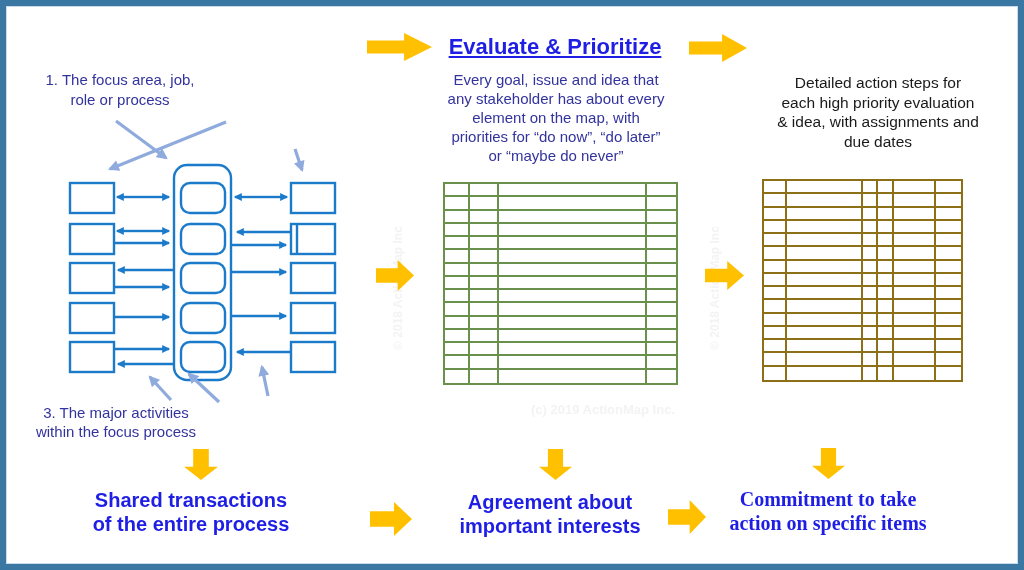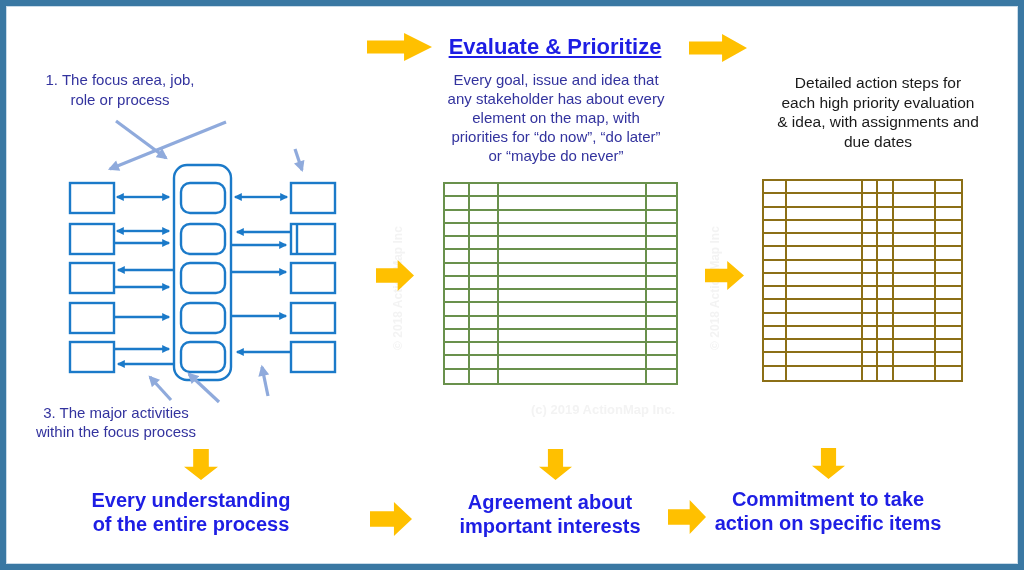--- a/index.html
+++ b/index.html
@@ -280,25 +280,25 @@
       <div class="cell"></div>
     </div>
 
   <div class="arrow right" style="left:376px; top:260px; width:38px; height:31px;"></div>
   <div class="arrow right" style="left:705px; top:261px; width:39px; height:29px;"></div>
 
   <div class="arrow down" style="left:184px; top:449px; width:34px; height:31px;"></div>
   <div class="arrow down" style="left:539px; top:449px; width:33px; height:31px;"></div>
   <div class="arrow down" style="left:812px; top:448px; width:33px; height:31px;"></div>
 
-  <div class="txt outcome" style="left:71px; top:488px; width:240px;">Every understanding
+  <div class="txt outcome" style="left:71px; top:488px; width:240px;">Shared transactions
 of the entire process</div>
   <div class="txt outcome" style="left:435px; top:490px; width:230px;">Agreement about
 important interests</div>
-  <div class="txt outcome" style="left:703px; top:487px; width:250px;">Commitment to take
+  <div class="txt outcome" style="left:703px; top:487px; width:250px;font-family:Liberation Serif, serif;">Commitment to take
 action on specific items</div>
 
   <div class="arrow right" style="left:370px; top:502px; width:42px; height:34px;"></div>
   <div class="arrow right" style="left:668px; top:500px; width:38px; height:34px;"></div>
 
   <div class="frame"></div>
   <div class="frame-inner"></div>
 </div>
 
 </body></html>

